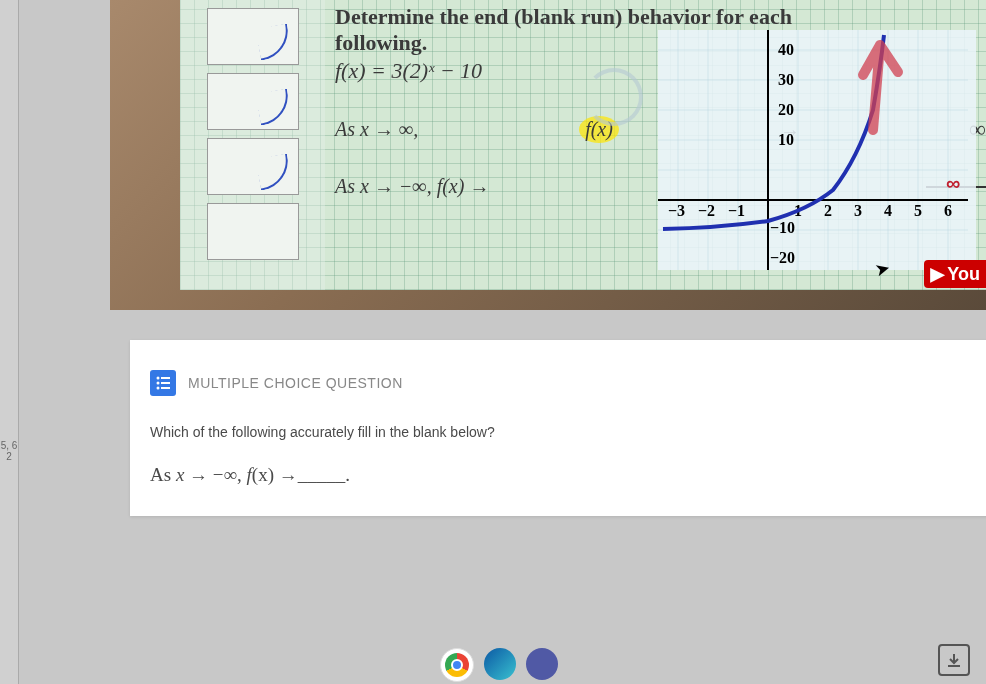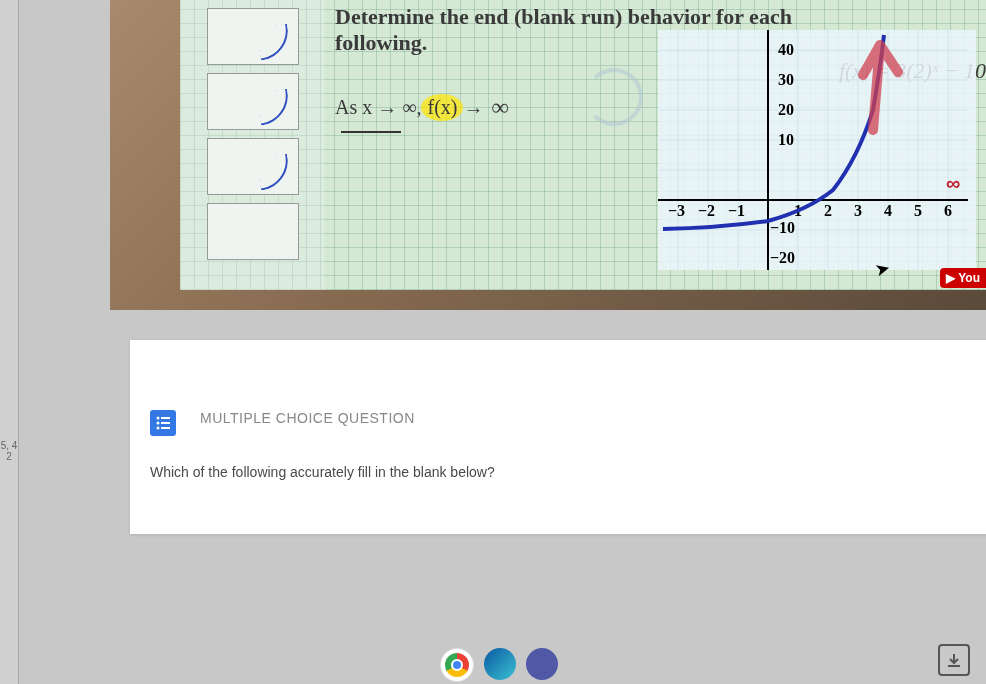--- a/index.html
+++ b/index.html
@@ -70,29 +70,30 @@
   font-size: 22px;
   color: #3a3a3a;
   padding: 4px 0 0 0;
 }
 .slide-func {
   font-family: 'Times New Roman', serif;
   font-style: italic;
   font-size: 22px;
   color: #3a3a3a;
   margin-top: 2px;
-  text-align: right;
 }
 .limit-line {
   font-family: 'Times New Roman', serif;
+  font-style: italic;
   font-size: 20px;
   color: #3a3a3a;
-  margin-top: 10px;
+  margin-top: 32px;
   display: flex;
   align-items: center;
+  justify-content: space-between;
 }
 .highlight {
   background: rgba(255,230,0,0.7);
   border-radius: 50%;
   padding: 2px 6px;
 }
 .answer-inf {
   font-size: 24px;
   font-weight: bold;
   margin-left: 8px;
@@ -120,21 +121,21 @@
   width: 318px;
   height: 240px;
   background: rgba(235,245,250,0.85);
 }
 .youtube-badge {
   position: absolute;
   right: 0;
   bottom: 2px;
   background: #cc0000;
   color: #fff;
-  font-size: 12px;
+  font-size: 18px;
   font-weight: bold;
   padding: 3px 6px;
   border-radius: 4px 0 0 4px;
 }
 .left-rail {
   position: absolute;
   left: 0;
   top: 0;
   width: 18px;
   height: 684px;
@@ -149,24 +150,23 @@
   position: absolute;
   left: 130px;
   top: 340px;
   width: 820px;
   background: #fff;
   padding: 30px 20px;
   box-shadow: 0 1px 3px rgba(0,0,0,0.1);
 }
 .mc-header {
   display: flex;
-  align-items: flex-start;
-  gap: 24px;
+  align-items: center;
+  gap: 12px;
   margin-bottom: 28px;
-  margin-top: 40px;
 }
 .mc-icon {
   width: 26px;
   height: 26px;
   background: #3478e5;
   border-radius: 3px;
   display: flex;
   align-items: center;
   justify-content: center;
 }
@@ -238,21 +238,21 @@
   font-size: 18px;
   color: #000;
   transform: rotate(-15deg);
 }
 </style>
 </head>
 <body>
 
 <div class="left-rail">
   <span>5,
-4
+6
 2</span>
 </div>
 
 <div class="video-area">
   <div class="video-content">
 
     <div class="thumbs">
       <div class="thumb">
           <div class="thumb-curve"></div>
         </div>
@@ -275,20 +275,21 @@
       <div class="swirl"></div>
 
       <div class="limit-line">
         <span>As x → ∞, </span>
         <span class="highlight">f(x)</span>
         <span> →</span>
         <span class="answer-inf">∞</span>
       </div>
 
       <div class="limit-line">
+        <span>As x → −∞, f(x) →</span>
         <span class="blank-line"></span>
       </div>
 
       <div class="chart">
         <svg width="310" height="240" viewBox="0 0 310 240">
           <g stroke="#b8d4e0" stroke-width="0.5">
             <line x1="0" y1="20" x2="310" y2="20"></line>
             <line x1="0" y1="50" x2="310" y2="50"></line>
             <line x1="0" y1="80" x2="310" y2="80"></line>
             <line x1="0" y1="110" x2="310" y2="110"></line>
@@ -347,20 +348,23 @@
           <rect x="6" y="7" width="9" height="2"></rect>
         <circle cx="3" cy="13" r="1.5"></circle>
           <rect x="6" y="12" width="9" height="2"></rect>
       </svg>
     </div>
     <div class="mc-label">MULTIPLE CHOICE QUESTION</div>
   </div>
 
   <div class="q-text">Which of the following accurately fill in the blank below?</div>
 
+  <div class="q-math">
+    <span>As </span><span class="it">x</span><span> → −∞, </span><span class="it">f</span><span>(x)</span><span> →</span><span>_____</span><span>.</span>
+  </div>
 </div>
 
 <div class="taskbar-icons">
   <div class="tbicon chrome"></div>
   <div class="tbicon edge"></div>
   <div class="tbicon teams"></div>
 </div>
 
 <div class="bottom-right-icon">
   <svg width="16" height="16" viewBox="0 0 16 16" fill="none" stroke="#555" stroke-width="2">

